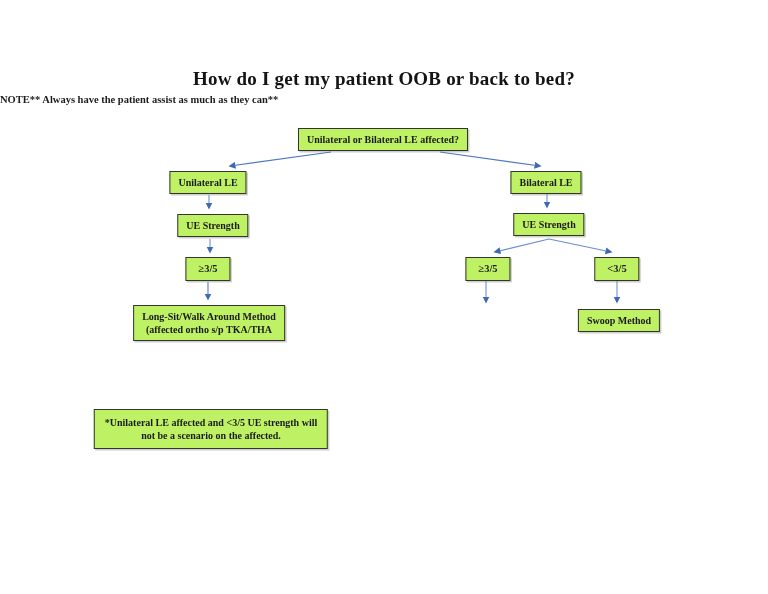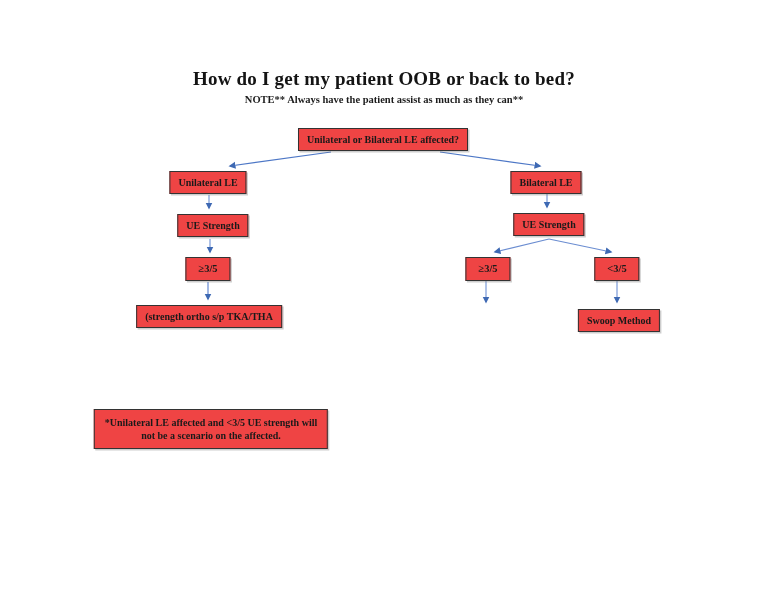--- a/index.html
+++ b/index.html
@@ -24,29 +24,29 @@
     font-size: 19px;
     font-weight: 700;
     color: #141414;
     letter-spacing: 0.2px;
   }
   .subtitle {
     position: absolute;
     left: 0;
     top: 94px;
     width: 768px;
-    text-align: center;
+    text-align: left;
     font-size: 10.5px;
     font-weight: 700;
     color: #1c1c1c;
   }
   .box {
     position: absolute;
     transform: translateX(-50%);
-    background: #ef4444;
+    background: #bef264;
     border: 1.4px solid #333333;
     box-shadow: 1.5px 1.5px 0 rgba(130,130,130,0.4);
     padding: 4px 8px;
     font-size: 10px;
     font-weight: 700;
     color: #1a1a1a;
     white-space: nowrap;
     text-align: center;
     line-height: 1.3;
     box-sizing: border-box;
@@ -98,21 +98,22 @@
 
   <div class="box" style="left:383px; top:128px;">Unilateral or Bilateral LE affected?</div>
 
   <div class="box" style="left:208px; top:171px;">Unilateral LE</div>
 
   <div class="box" style="left:213px; top:214px;">UE Strength</div>
 
   <div class="box threshold" style="left:208px; top:257px;">≥3/5</div>
 
   <div class="box" style="left:209px; top:305px;">
-    <div class="sub-line">(strength ortho s/p TKA/THA</div>
+    <div>Long-Sit/Walk Around Method</div>
+    <div class="sub-line">(affected ortho s/p TKA/THA</div>
   </div>
 
   <div class="box" style="left:546px; top:171px;">Bilateral LE</div>
 
   <div class="box" style="left:549px; top:213px;">UE Strength</div>
 
   <div class="box threshold" style="left:488px; top:257px;">≥3/5</div>
 
   <div class="box threshold" style="left:617px; top:257px;">&lt;3/5</div>
 

